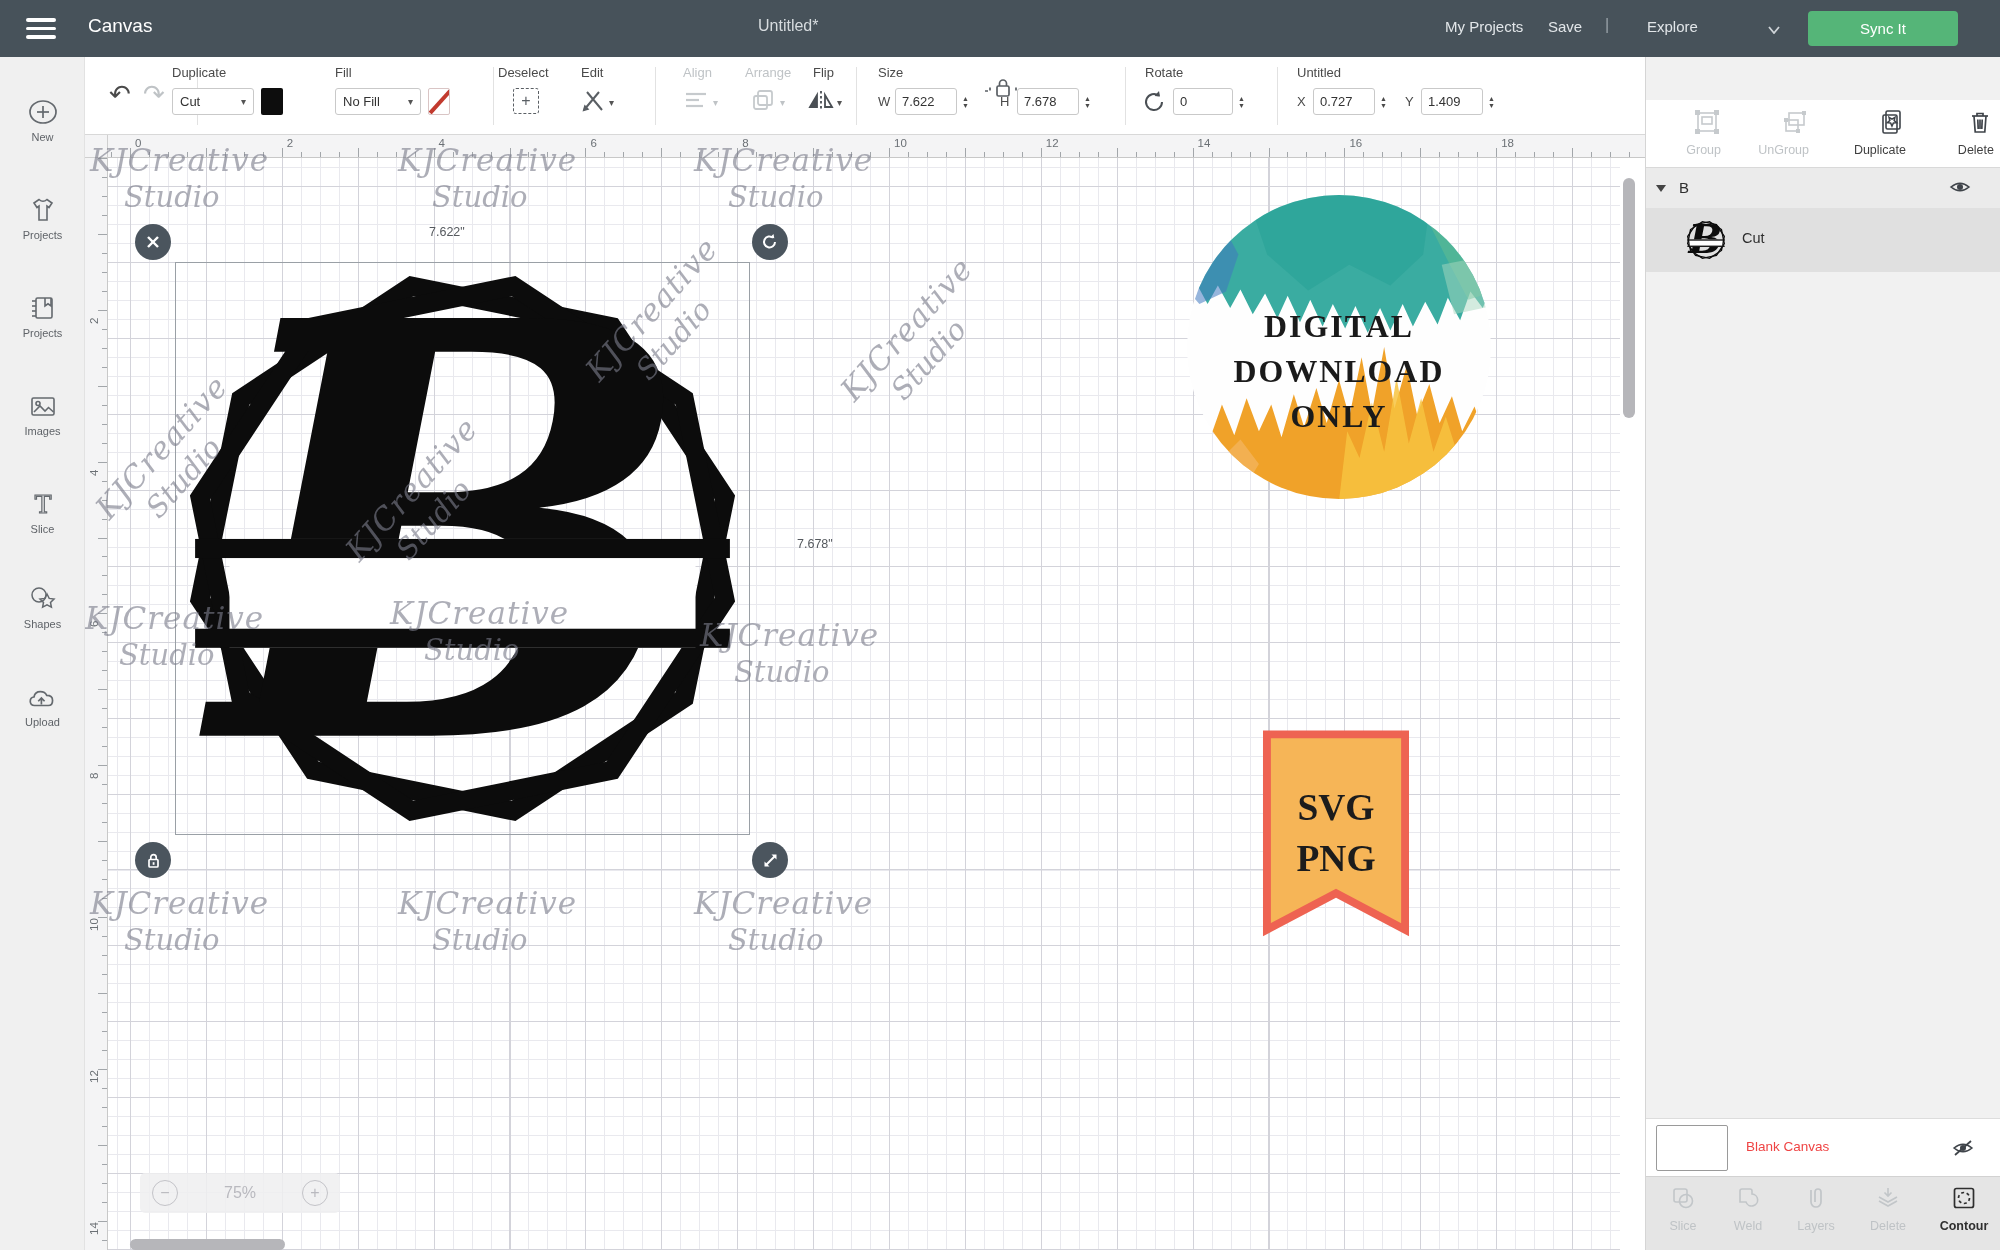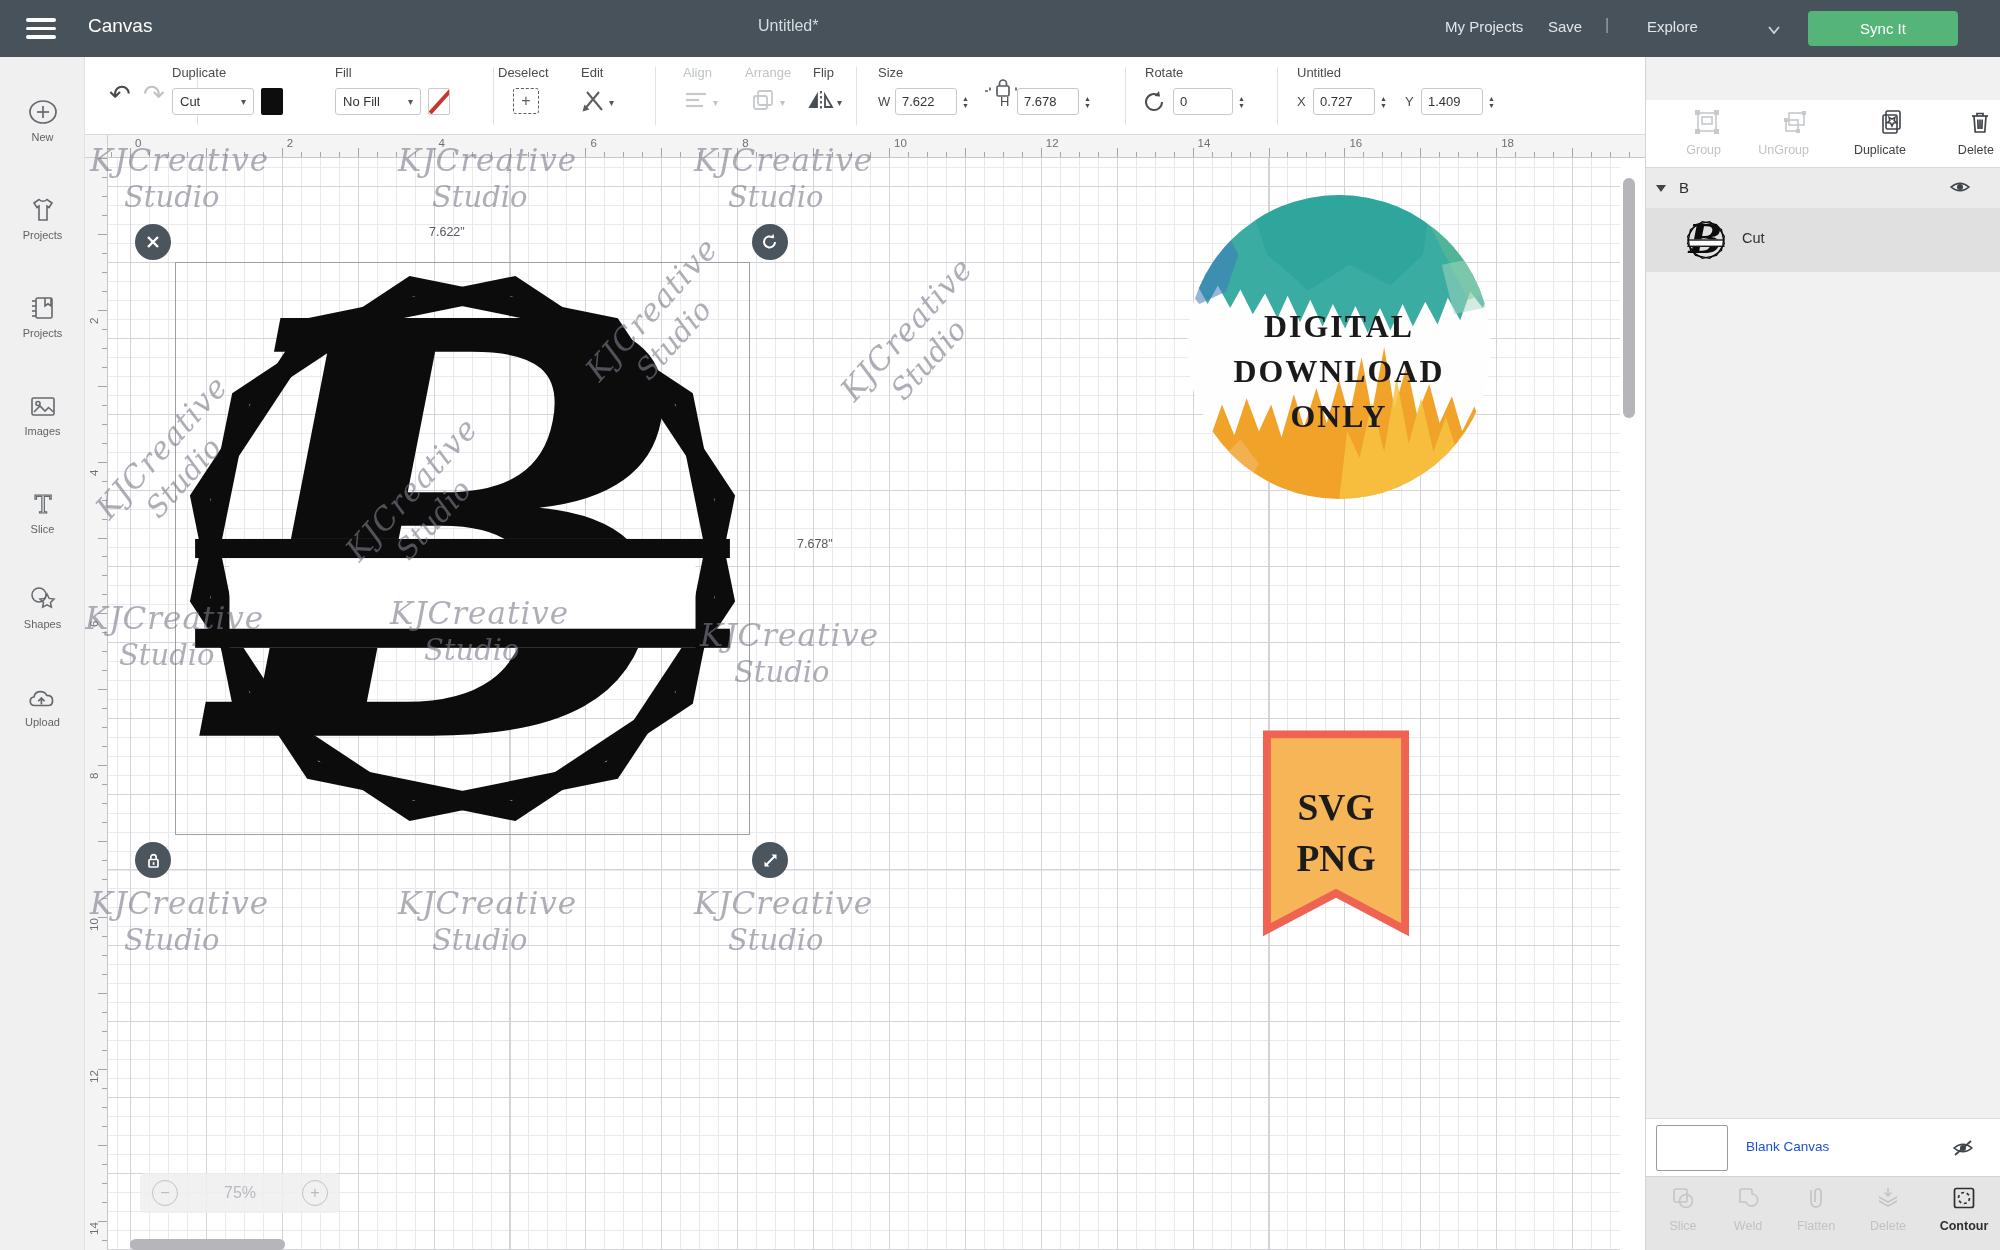--- a/index.html
+++ b/index.html
@@ -691,21 +691,21 @@
 
   <div id="layer-cut-row">
     <svg style="position:absolute;left:40px;top:12px" width="40" height="40" viewBox="0 0 300 300">
         <use href="#monogram"></use>
       </svg>
     <span style="position:absolute;left:96px;top:22px;font-size:14.5px;color:#2e2e2e">Cut</span>
   </div>
 
   <div id="blank-row">
     <div id="blank-swatch"></div>
-    <span style="position:absolute;left:100px;top:20px;font-size:13.5px;color:#1d4ed8">Blank Canvas</span>
+    <span style="position:absolute;left:100px;top:20px;font-size:13.5px;color:#ef4444">Blank Canvas</span>
     <svg style="position:absolute;left:305px;top:20px" width="24" height="18" viewBox="0 0 24 18">
         <path d="M3 9 Q12 1.5 21 9 Q12 16.5 3 9 Z" fill="none" stroke="#3f444a" stroke-width="1.5"></path>
         <circle cx="12" cy="9" r="3" fill="#3f444a"></circle>
         <line x1="4" y1="16" x2="20" y2="2" stroke="#3f444a" stroke-width="1.8"></line>
       </svg>
   </div>
 
   <div id="rp-bottom">
     <div class="rpb-item" style="left:5px">
       <svg width="26" height="26" viewBox="0 0 26 26">
@@ -719,21 +719,21 @@
     <div class="rpb-item" style="left:70px">
       <svg width="26" height="26" viewBox="0 0 26 26">
           <path d="M5 17 V6 a2 2 0 0 1 2 -2 h8 a2 2 0 0 1 2 2 v3 a6 6 0 1 1 -6 8 Z" fill="none" stroke="#c2c6c9" stroke-width="1.6"></path>
         </svg>
       <span>Weld</span>
     </div>
     <div class="rpb-item" style="left:138px">
       <svg width="26" height="26" viewBox="0 0 26 26">
           <path d="M8 5 v12 a5 5 0 0 0 10 0 V7 a3 3 0 0 0 -6 0 v10" fill="none" stroke="#c2c6c9" stroke-width="1.7"></path>
         </svg>
-      <span>Flatten</span>
+      <span>Layers</span>
     </div>
     <div class="rpb-item" style="left:210px">
       <svg width="26" height="26" viewBox="0 0 26 26">
           <g stroke="#c2c6c9" stroke-width="1.6" fill="none">
             <path d="M4 16 l9 5 l9 -5"></path>
             <path d="M4 12 l9 5 l9 -5"></path>
             <path d="M13 3 v8 m-3.5 -3.5 l3.5 3.5 l3.5 -3.5"></path>
           </g>
         </svg>
       <span>Delete</span>

